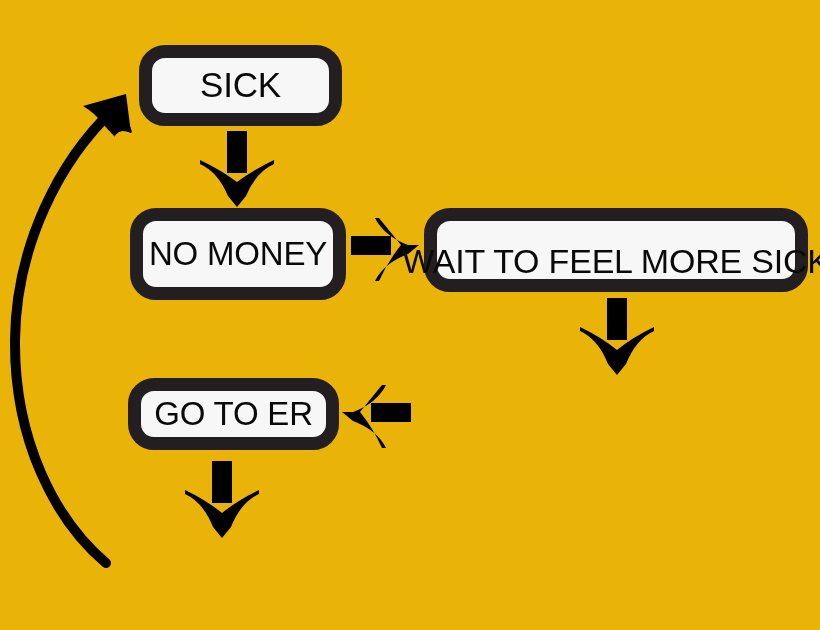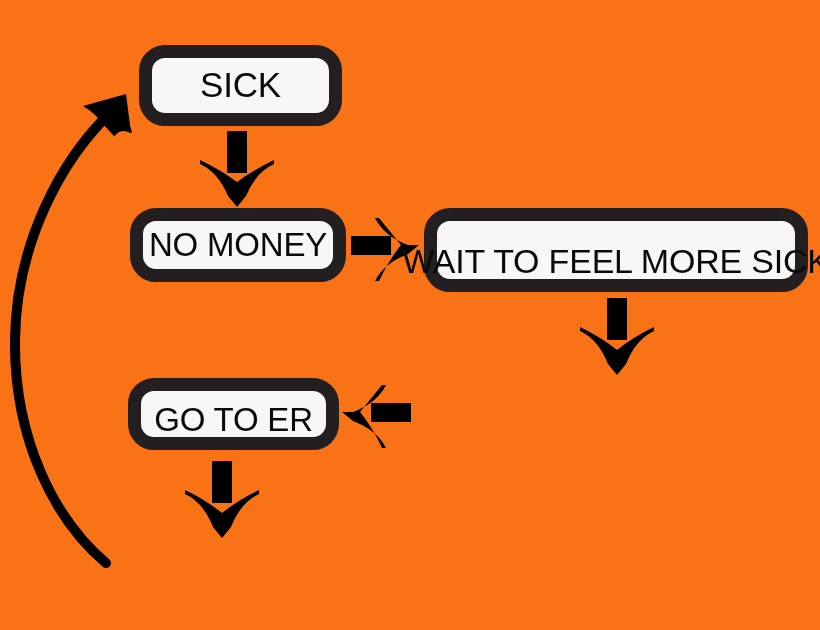--- a/index.html
+++ b/index.html
@@ -10,21 +10,21 @@
     width: 820px;
     height: 630px;
     background: #f4f4f4;
     font-family: "Liberation Sans", sans-serif;
     overflow: hidden;
   }
   #canvas {
     position: relative;
     width: 820px;
     height: 630px;
-    background: #f97316;
+    background: #eab308;
   }
   .node {
     position: absolute;
     box-sizing: border-box;
     background: #f7f7f7;
     border: 13px solid #231f20;
     border-radius: 26px;
     display: flex;
     align-items: center;
     justify-content: center;
@@ -33,23 +33,23 @@
     font-weight: 400;
     letter-spacing: -0.2px;
     white-space: nowrap;
     line-height: 1;
   }
   .node .label {
     display: block;
     transform: translateY(-1px);
   }
   #n-sick      { left: 139px; top: 45px;  width: 203px; height: 81px;  font-size: 35px; }
-  #n-nomoney   { left: 130px; top: 208px; width: 216px; height: 74px;  font-size: 33px; }
+  #n-nomoney   { left: 130px; top: 208px; width: 216px; height: 92px;  font-size: 33px; }
   #n-wait      { left: 424px; top: 208px; width: 384px; height: 84px;  font-size: 34px; align-items: flex-end; }
-  #n-goer      { left: 128px; top: 378px; width: 211px; height: 72px;  font-size: 33px; align-items: flex-end; }
+  #n-goer      { left: 128px; top: 378px; width: 211px; height: 72px;  font-size: 33px; }
   #n-feelmore  { left: 422px; top: 378px; width: 384px; height: 73px;  font-size: 34px; }
   #n-bill      { left: 117px; top: 538px; width: 293px; height: 71px;  font-size: 34px; }
 
   svg.arrows {
     position: absolute;
     left: 0;
     top: 0;
     width: 820px;
     height: 630px;
     pointer-events: none;

